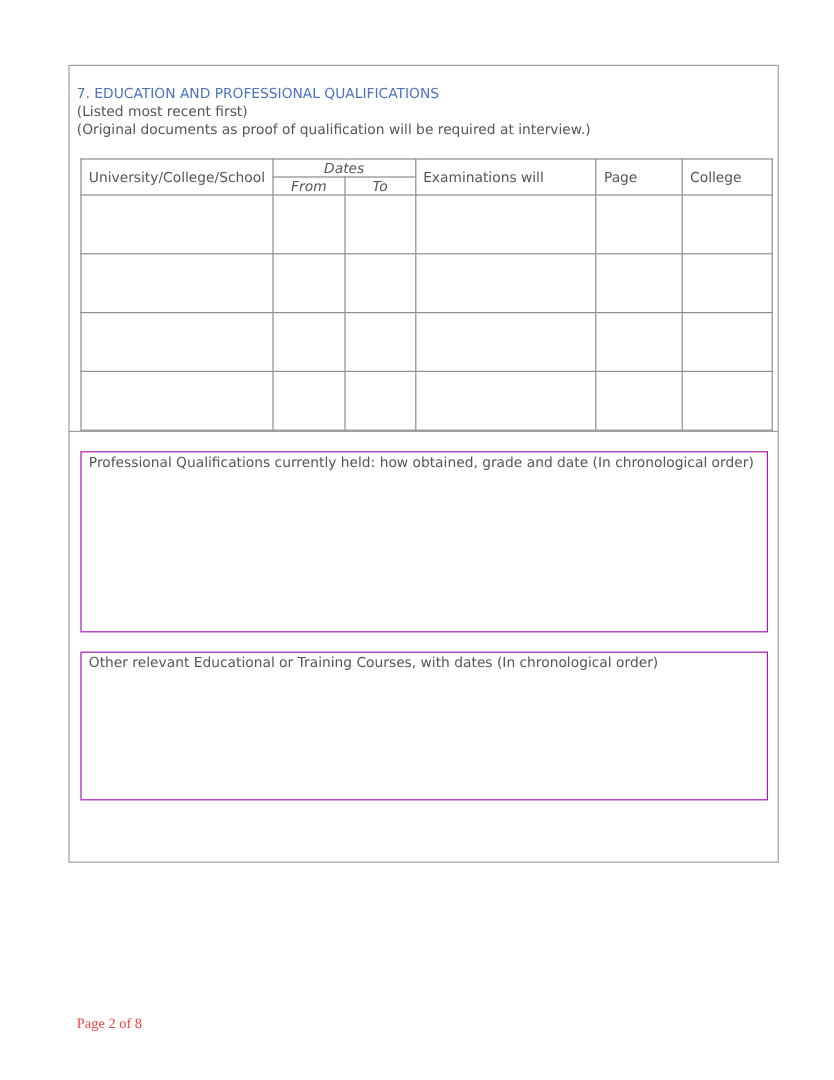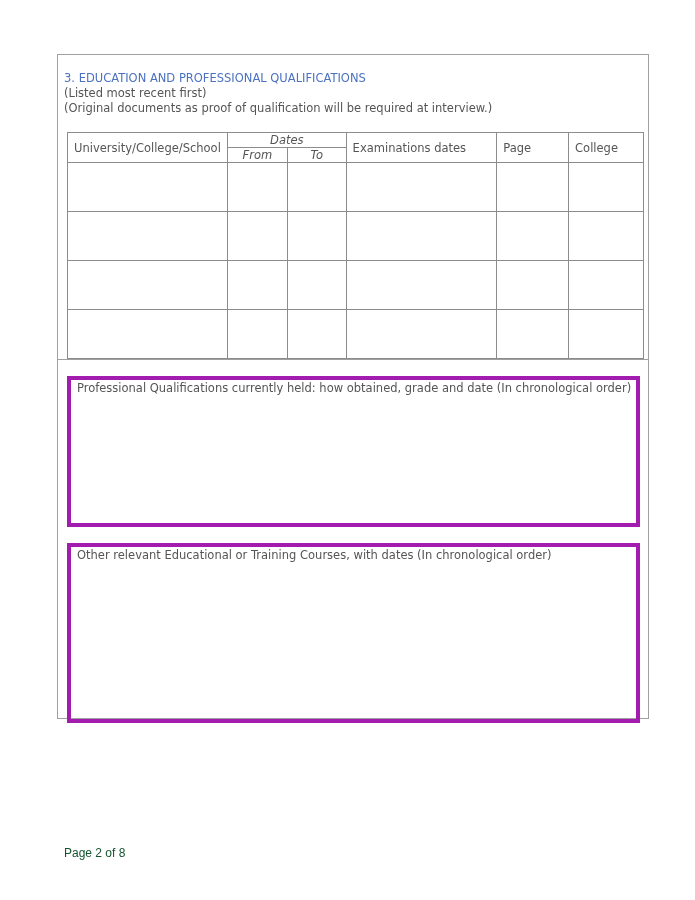--- a/index.html
+++ b/index.html
@@ -9,50 +9,50 @@
   .title{position:absolute;left:64px;top:71px;font-size:11.5px;color:#4a72c0;}
   .sub1{position:absolute;left:64px;top:86px;font-size:11.5px;color:#555;text-align:right;}
   .sub2{position:absolute;left:64px;top:101px;font-size:11.5px;color:#555;text-align:center;}
   table.edu{position:absolute;left:67px;top:132px;width:577px;border-collapse:collapse;font-size:11.5px;color:#555;}
   table.edu td{border:1px solid #8c8c8c;padding:0;}
   .hdr-main{height:15px;}
   .hdr-sub{height:15px;}
   .body-row td{height:48px;}
   .lbl{padding-left:6px !important;}
   .ctr{text-align:center;font-style:italic;}
-  .box{position:absolute;left:67px;width:573px;border:4px solid #a21caf;box-sizing:border-box;}
+  .box{position:absolute;left:67px;width:573px;border:1px solid #a21caf;box-sizing:border-box;}
   .box1{top:376px;height:151px;}
-  .box2{top:543px;height:180px;}
+  .box2{top:543px;height:124px;}
   .box .label{position:absolute;left:6px;top:1px;font-size:11.5px;color:#555;}
-  .footer{position:absolute;left:64px;top:846px;font-family:Liberation Sans, sans-serif;font-size:12px;color:#14532d;}
+  .footer{position:absolute;left:64px;top:846px;font-family:Liberation Serif, serif;font-size:12px;color:#ef4444;}
 </style>
 </head>
 <body>
 
 <div class="outer"></div>
 <div class="sep"></div>
 
-<div class="title">3. EDUCATION AND PROFESSIONAL QUALIFICATIONS</div>
+<div class="title">7. EDUCATION AND PROFESSIONAL QUALIFICATIONS</div>
 <div class="sub1">(Listed most recent first)</div>
 <div class="sub2">(Original documents as proof of qualification will be required at interview.)</div>
 
 <table class="edu">
   <colgroup>
     <col style="width:160px">
       <col style="width:60px">
       <col style="width:59px">
       <col style="width:151px">
       <col style="width:72px">
       <col style="width:75px">
   </colgroup>
   <tbody>
       <tr class="hdr-main">
     <td rowspan="2" class="lbl">University/College/School</td>
     <td colspan="2" class="ctr">Dates</td>
-    <td rowspan="2" class="lbl">Examinations dates</td>
+    <td rowspan="2" class="lbl">Examinations will</td>
     <td rowspan="2" class="lbl">Page</td>
     <td rowspan="2" class="lbl">College</td>
   </tr>
   <tr class="hdr-sub">
     <td class="ctr">From</td>
     <td class="ctr">To</td>
   </tr>
   <tr class="body-row">
     <td></td>
     <td></td>

